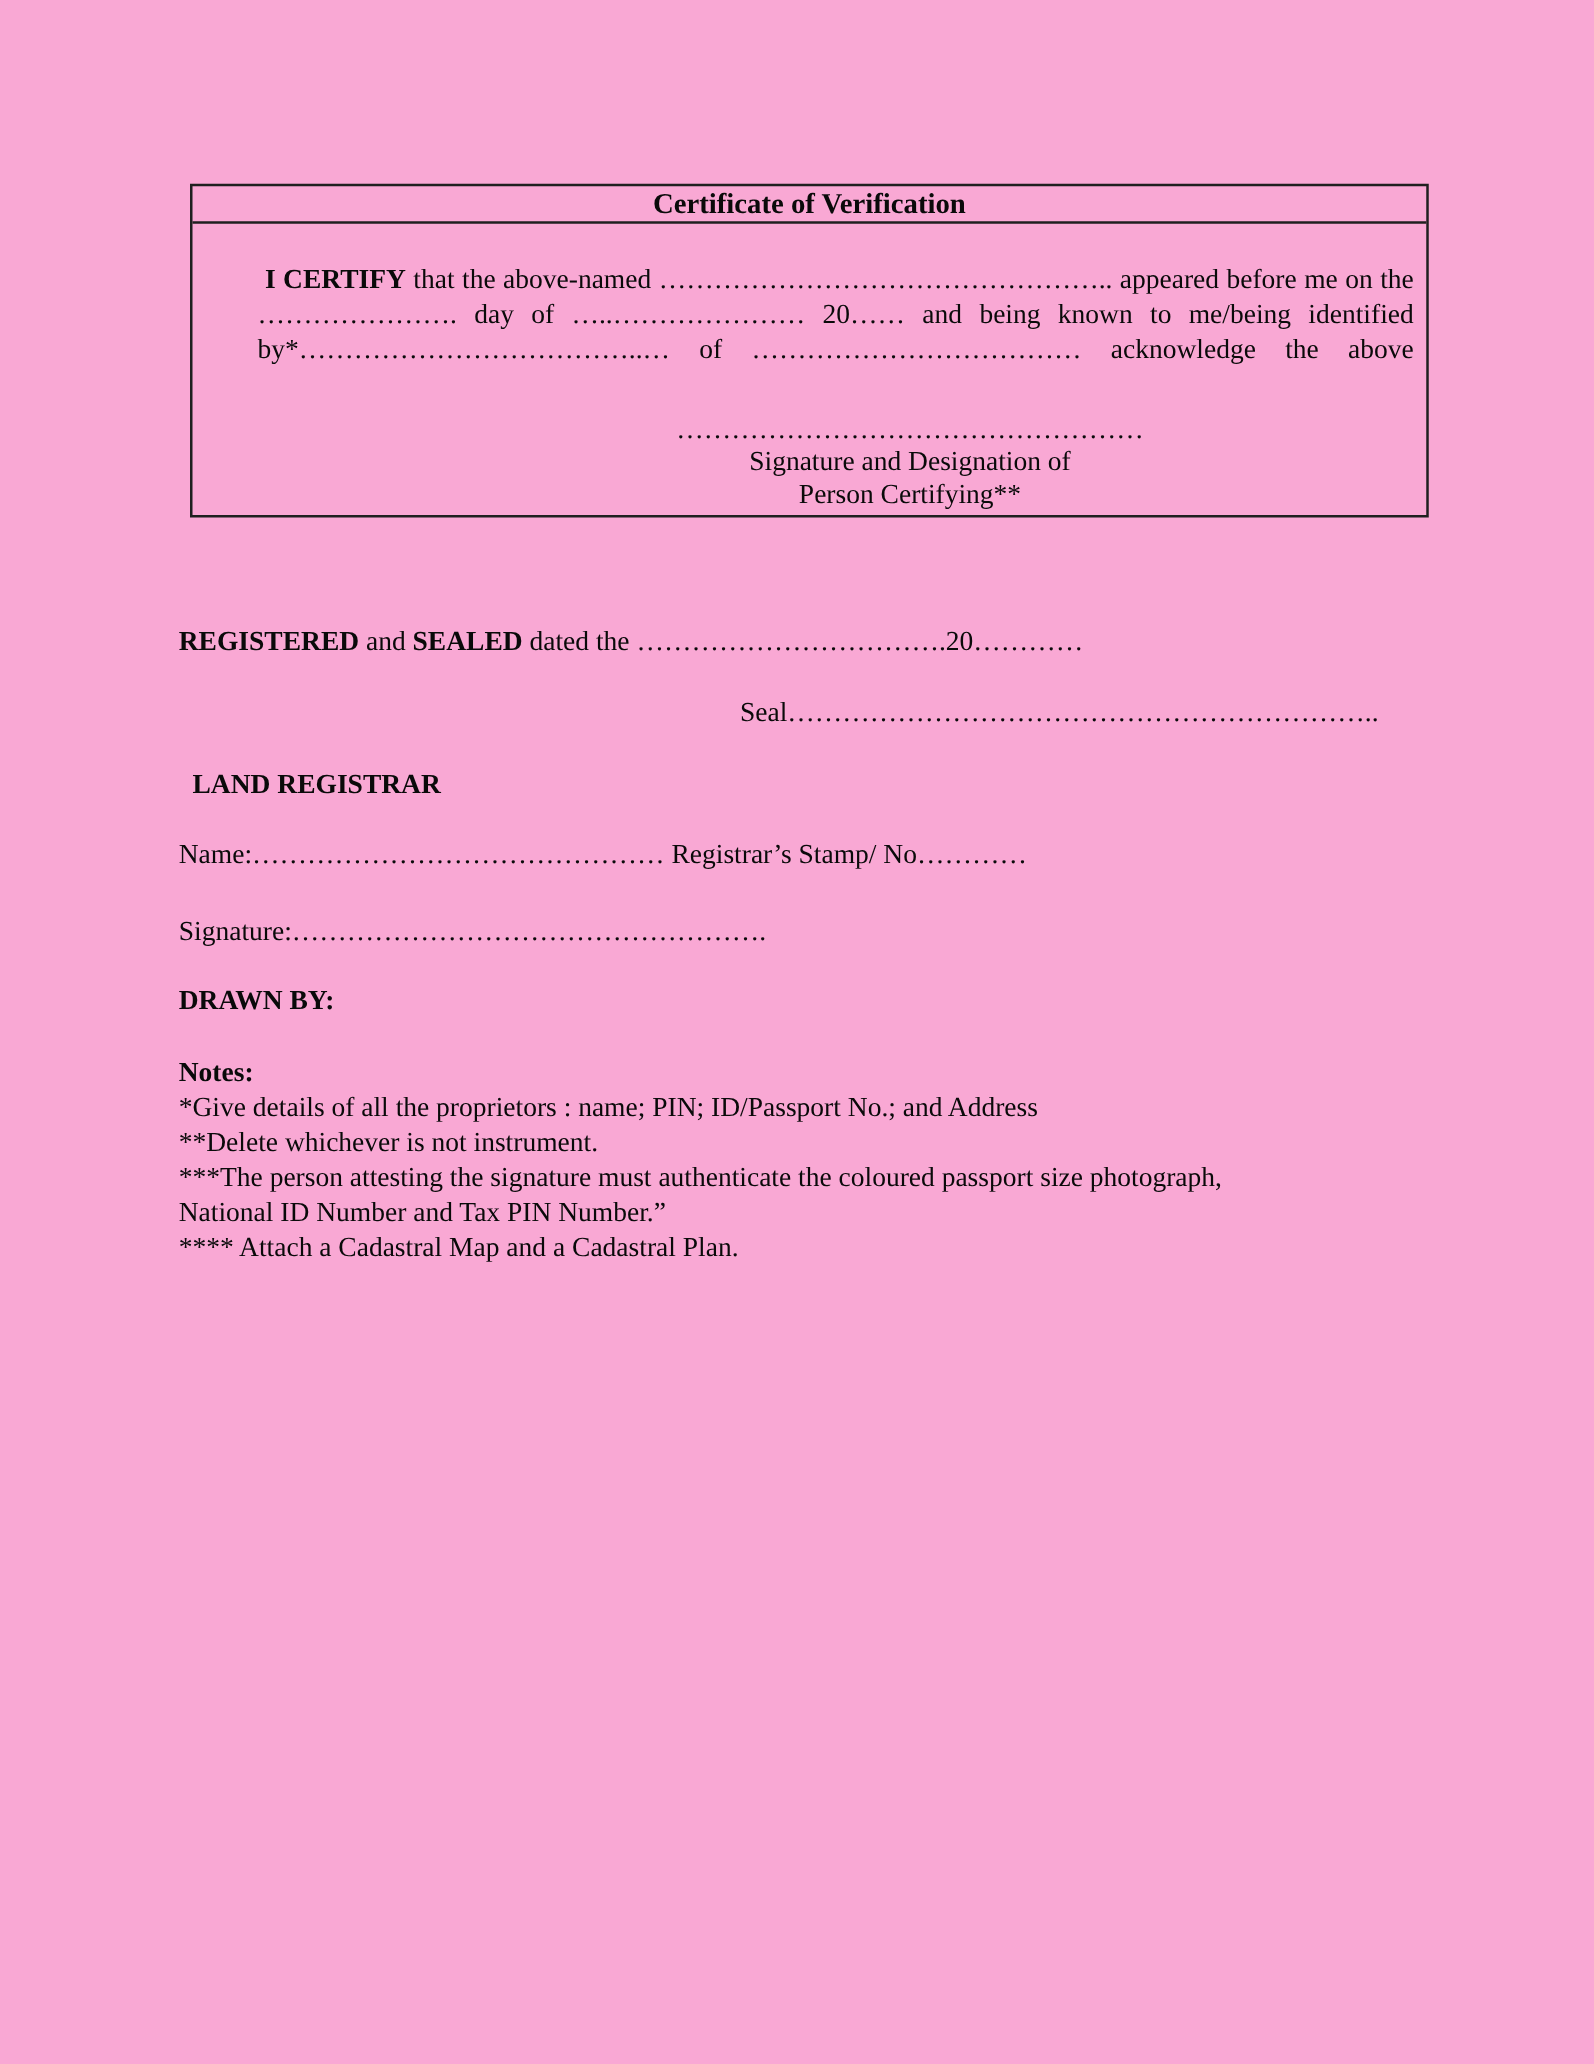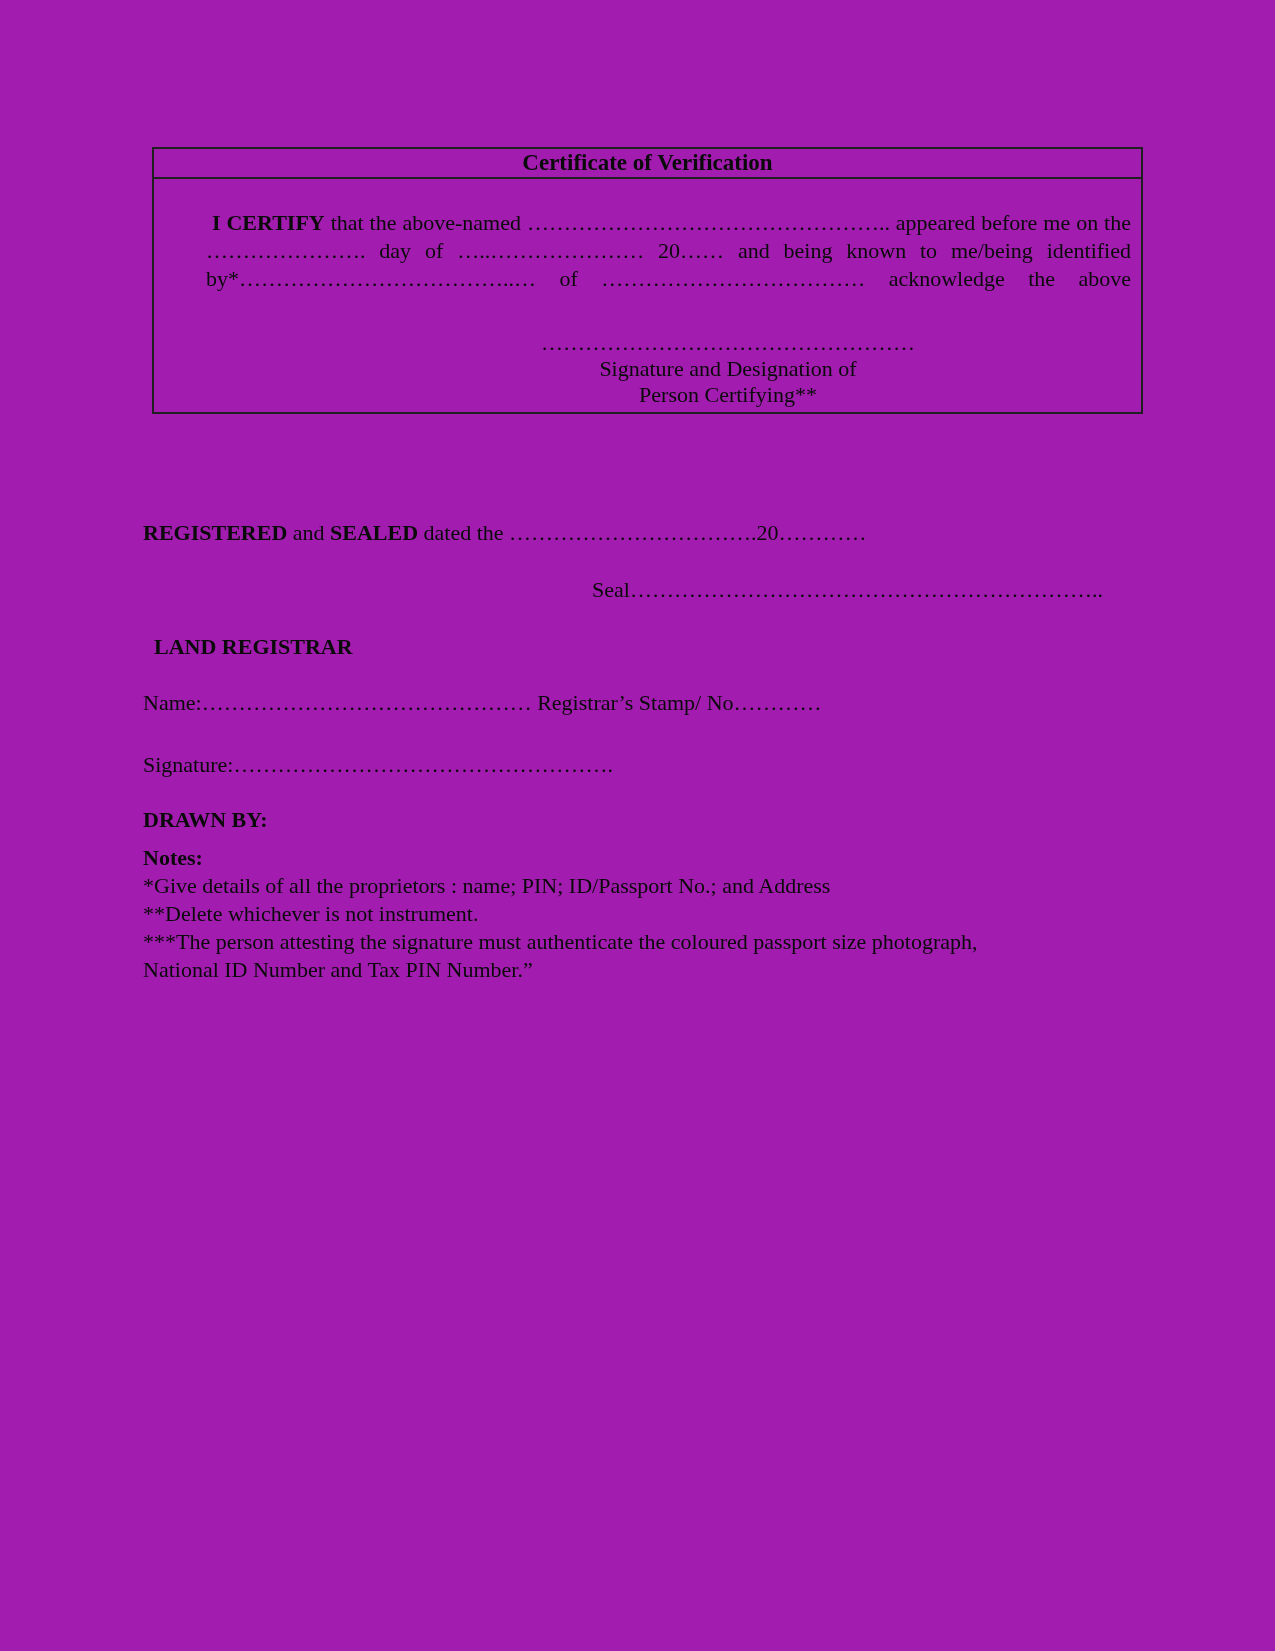--- a/index.html
+++ b/index.html
@@ -4,21 +4,21 @@
 <style>
   html, body {
     margin: 0;
     padding: 0;
     background: #ffffff;
   }
   .page {
     position: relative;
     width: 1275px;
     height: 1651px;
-    background: #a21caf;
+    background: #f9a8d4;
     font-family: "Liberation Serif", "DejaVu Serif", serif;
     font-size: 22px;
     line-height: 28px;
     color: #0a0a0a;
     overflow: hidden;
   }
   .cert-box {
     position: absolute;
     left: 152px;
     top: 147px;
@@ -54,21 +54,20 @@
     margin-top: 37px;
     margin-left: 216px;
     width: 700px;
     text-align: center;
     line-height: 26px;
   }
   .abs-line {
     position: absolute;
     white-space: nowrap;
     line-height: 28px;
-    margin-top: 20px;
   }
   .bold { font-weight: bold; }
   .notes-block {
     position: absolute;
     left: 143px;
     top: 844px;
     width: 1010px;
     line-height: 28px;
     font-family: Liberation Serif, serif;
   }
@@ -113,15 +112,16 @@
   </div>
 
   <div class="abs-line bold" style="left:143px; top:786px;">DRAWN BY:</div>
 
   <div class="notes-block">
     <div class="bold">Notes:</div>
     <div class="note-line">*Give details of all the proprietors : name; PIN; ID/Passport No.; and Address</div>
     <div class="note-line">**Delete whichever is not instrument.</div>
     <div class="note-line">***The person attesting the signature must authenticate the coloured passport size photograph,</div>
     <div class="note-line">National ID Number and Tax PIN Number.”</div>
+    <div class="note-line">**** Attach a Cadastral Map and a Cadastral Plan.</div>
   </div>
 
 </div>
 
 </body></html>

